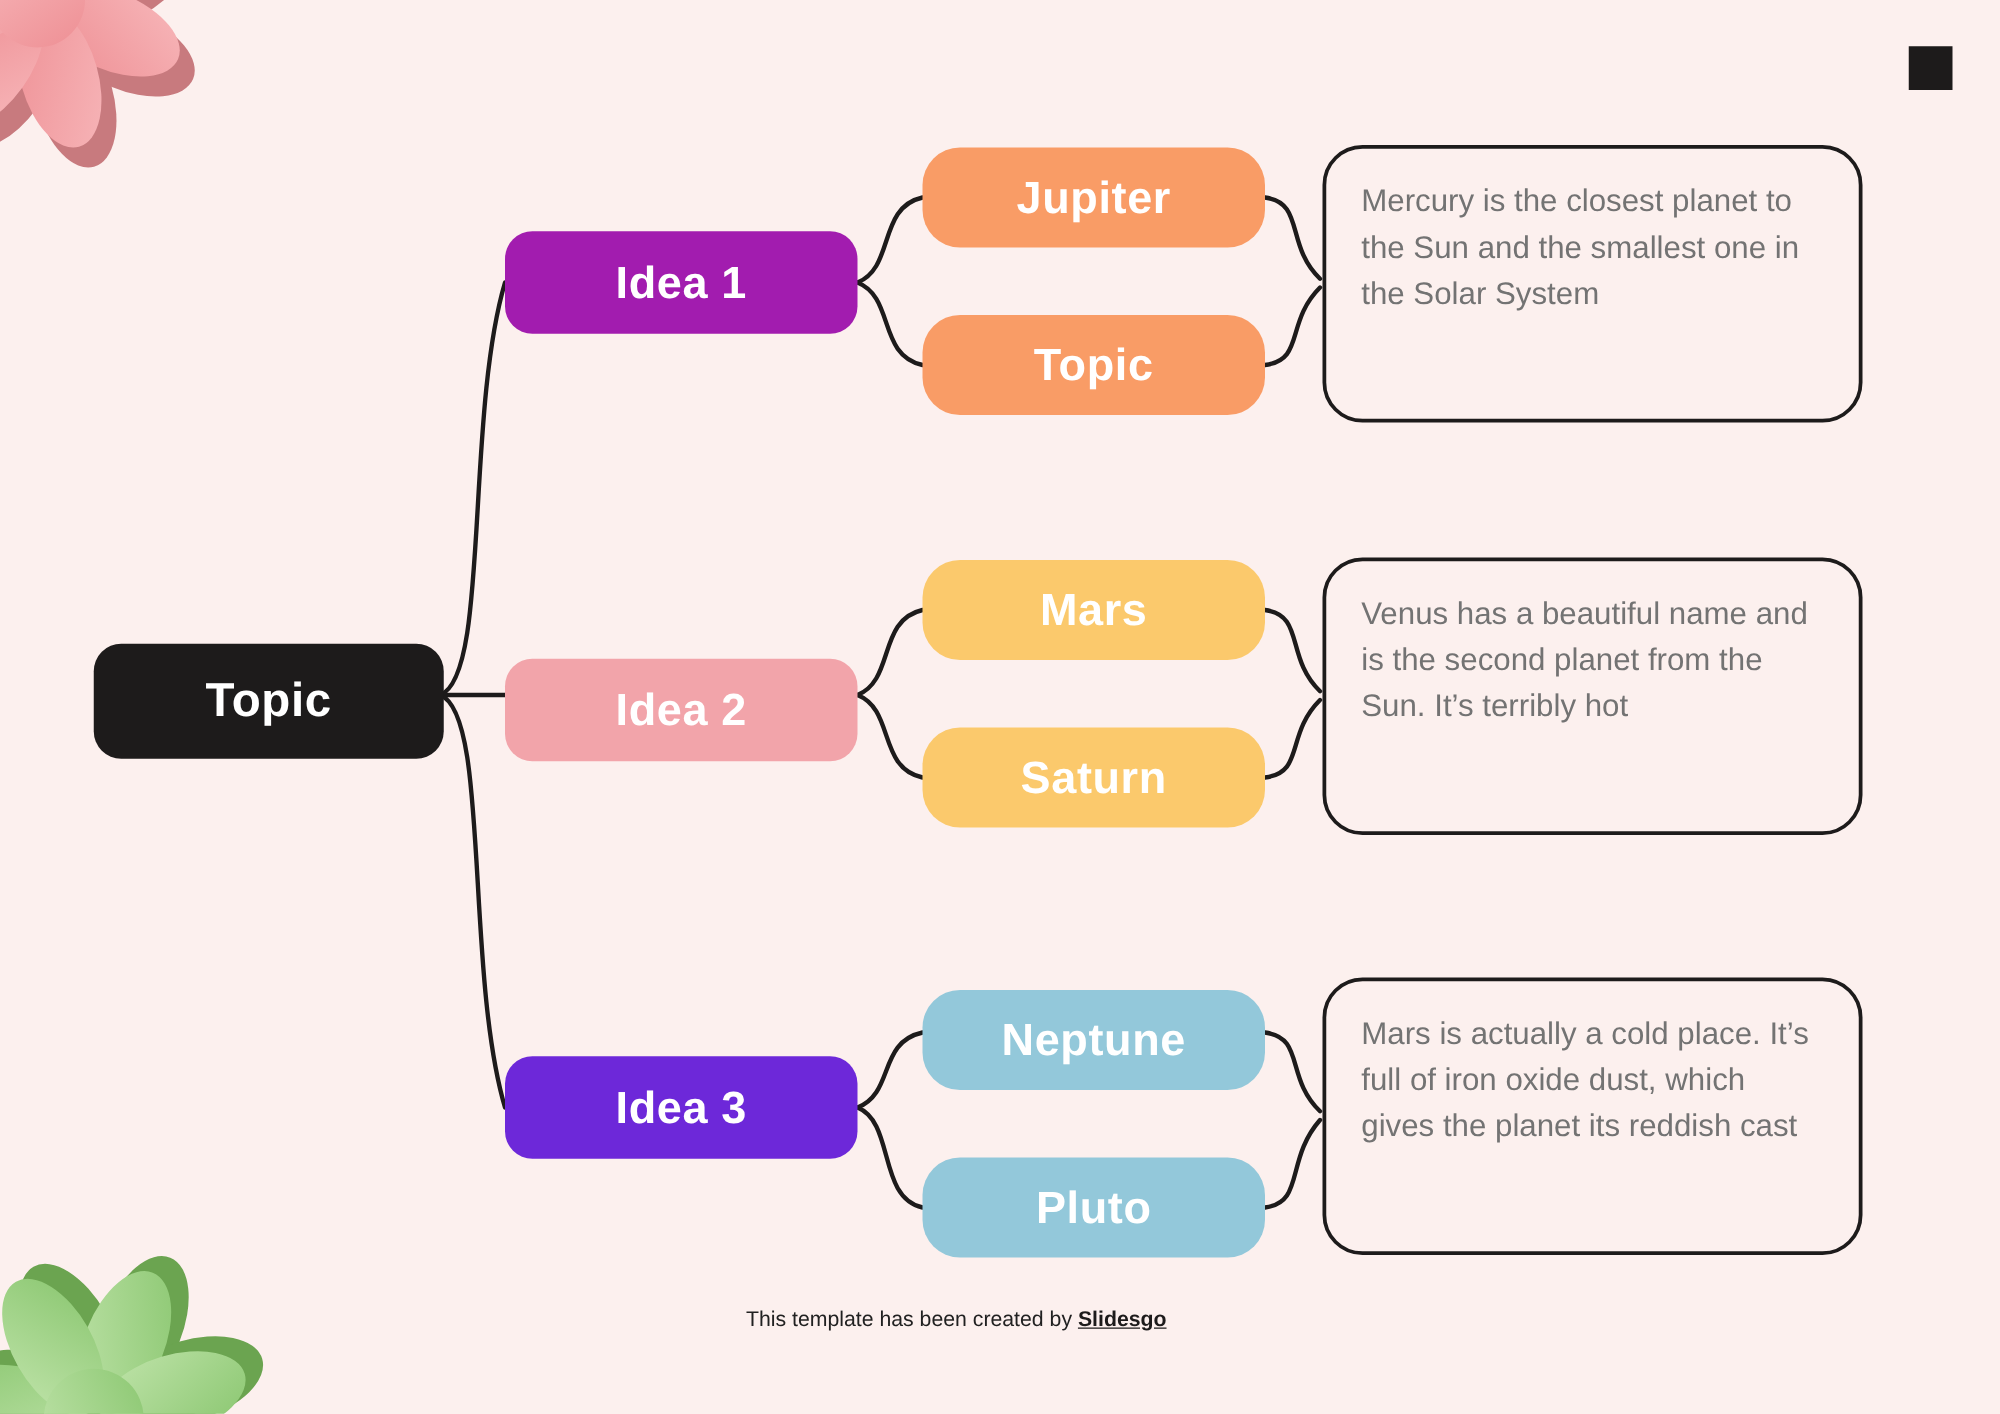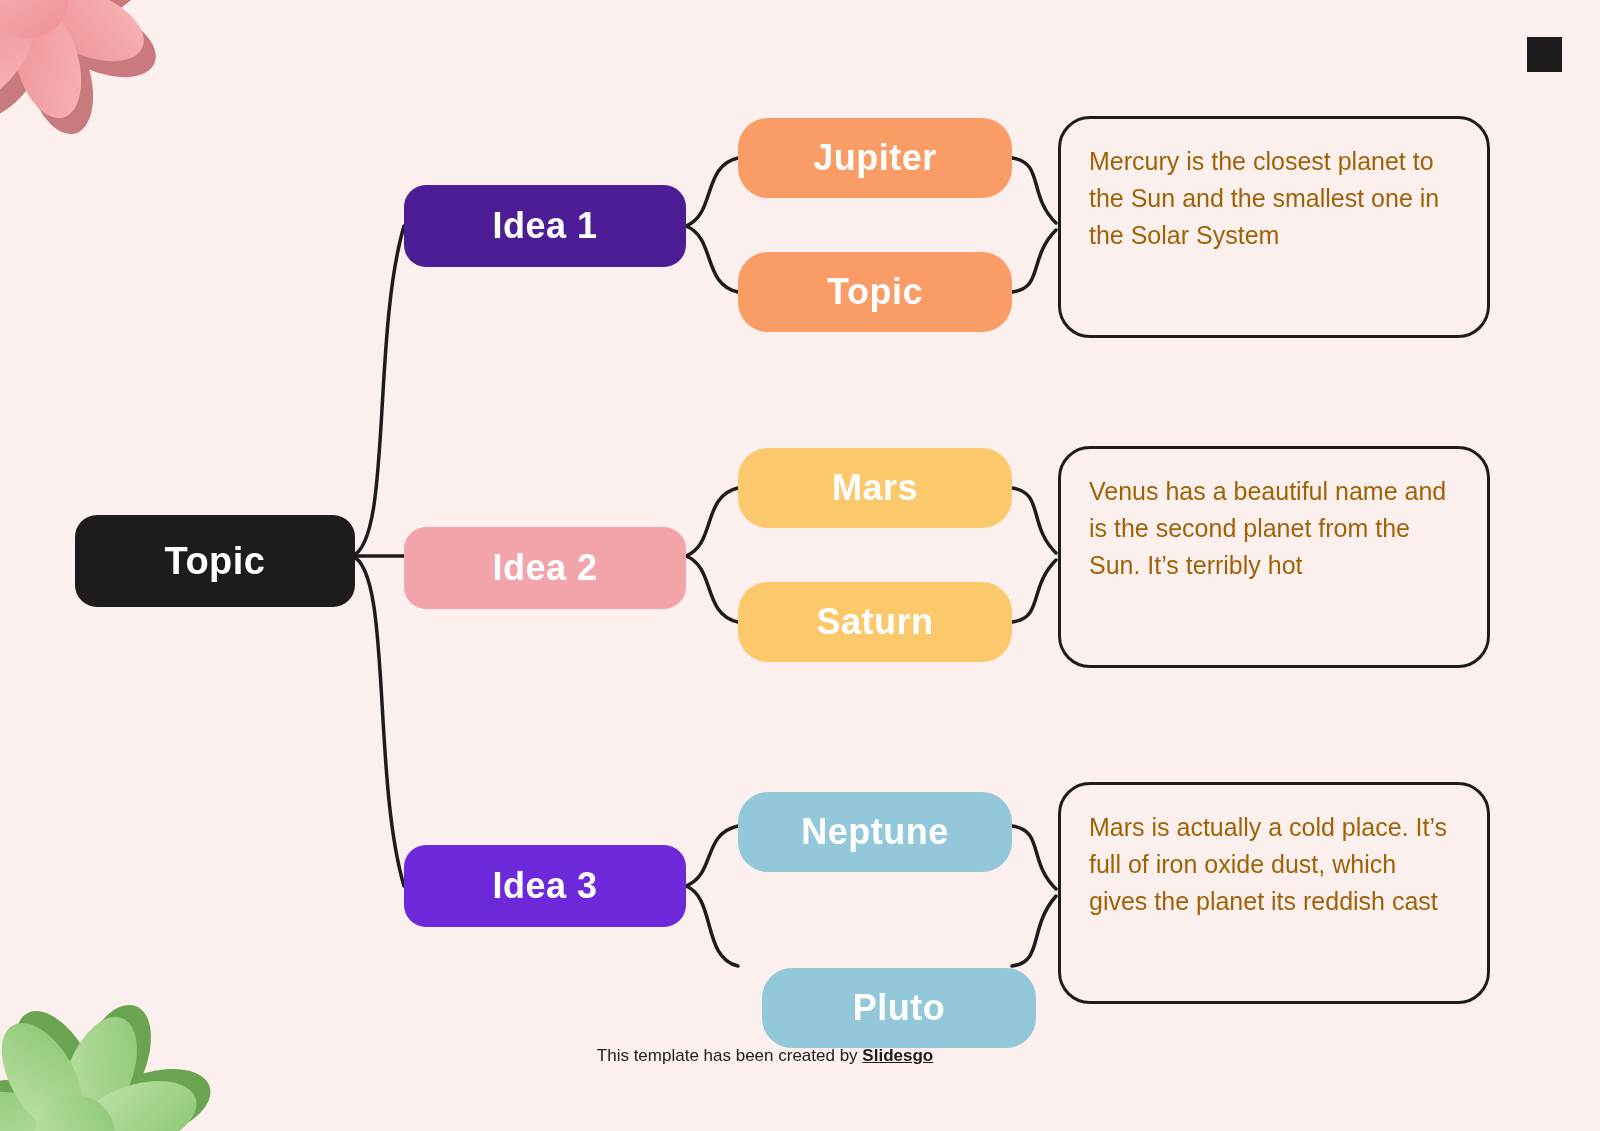--- a/index.html
+++ b/index.html
@@ -24,31 +24,31 @@
   .child-node { left: 738px; width: 274px; height: 80px; font-size: 36px; border-radius: 30px; }
 
   .idea-1 { top: 185px; }
   .idea-2 { top: 515px; }
   .idea-3 { top: 845px; }
   .child-jupiter { top: 118px; }
   .child-venus   { top: 252px; }
   .child-mars    { top: 448px; }
   .child-saturn  { top: 582px; text-align: center; }
   .child-neptune { top: 792px; }
-  .child-pluto   { top: 968px; margin-left: 24px; }
+  .child-pluto   { top: 926px; }
 
   .note {
     position: absolute;
     left: 1058px; width: 432px; height: 222px;
     border: 3px solid #1d1b1b;
     border-radius: 32px;
     box-sizing: border-box;
     padding: 24px 28px;
     font-size: 25px; line-height: 37px;
-    color: #a16207;
+    color: #737373;
     background: transparent;
   }
   .note-1 { top: 116px; }
   .note-2 { top: 446px; }
   .note-3 { top: 782px; }
 
   .corner-square {
     position: absolute;
     left: 1527px; top: 37px; width: 35px; height: 35px;
   }
@@ -133,21 +133,21 @@
 
     <path d="M 1012 826 C 1044 830, 1028 862, 1056 889"></path>
     <path d="M 1012 966 C 1044 962, 1028 928, 1056 896"></path>
   </g>
 </svg>
 
 <div class="node root-node" style="background-color: rgb(29, 27, 27);">
   <span>Topic</span>
 </div>
 
-<div class="node idea-node idea-1" style="background-color: #4c1d95;">
+<div class="node idea-node idea-1" style="background-color: #a21caf;">
   <span>Idea 1</span>
 </div>
 <div class="node child-node child-jupiter" style="background-color: rgb(249, 156, 102);">
   <span>Jupiter</span>
 </div>
 <div class="node child-node child-venus" style="background-color: rgb(249, 156, 102);">
   <span>Topic</span>
 </div>
 <div class="note note-1">
   <span>Mercury is the closest planet to the Sun and the smallest one in the Solar System</span>

